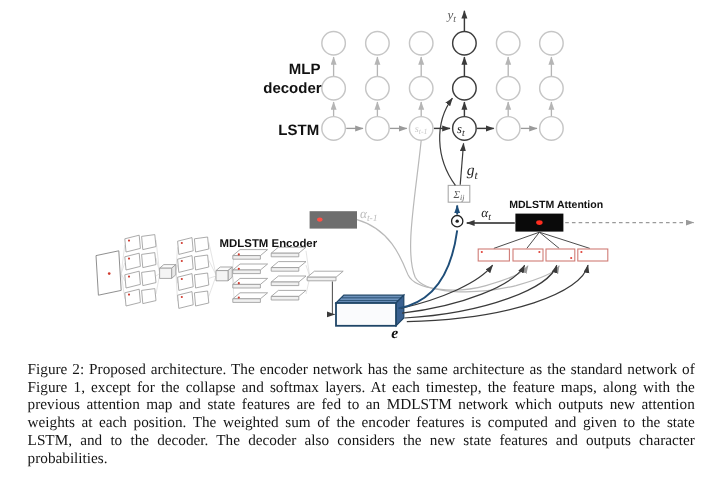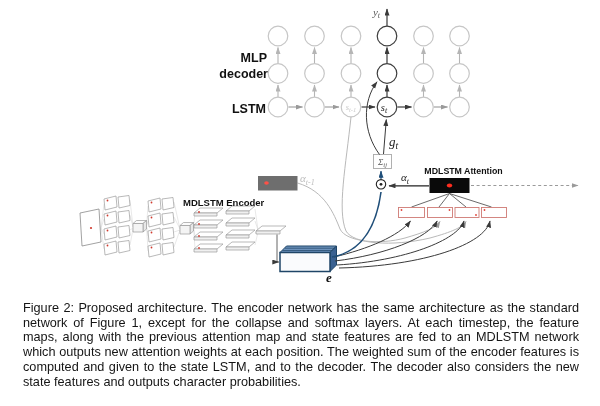--- a/index.html
+++ b/index.html
@@ -1,20 +1,20 @@
 <!DOCTYPE html>
 <html><head>
 <meta charset="utf-8">
 <style>
   html,body{margin:0;padding:0;background:#fff;}
   #page{position:relative;width:600px;height:400px;background:#ffffff;overflow:hidden;
         font-family:"Liberation Serif",serif;}
   #fig{position:absolute;left:0;top:0;}
   #caption{position:absolute;left:23px;top:301px;width:556px;
-           font-family:Liberation Sans, sans-serif;font-size:12.7px;line-height:14.7px;
+           font-family:Liberation Serif, serif;font-size:12.7px;line-height:14.7px;
            text-align:justify;color:#151515;}
   .sans-bold{font-family:"Liberation Sans",sans-serif;font-weight:bold;}
   .math{font-family:"Liberation Serif",serif;font-style:italic;}
 </style>
 </head>
 <body>
 
 <div id="page">
 
 <svg id="fig" width="600" height="300" viewBox="0 0 600 300">

